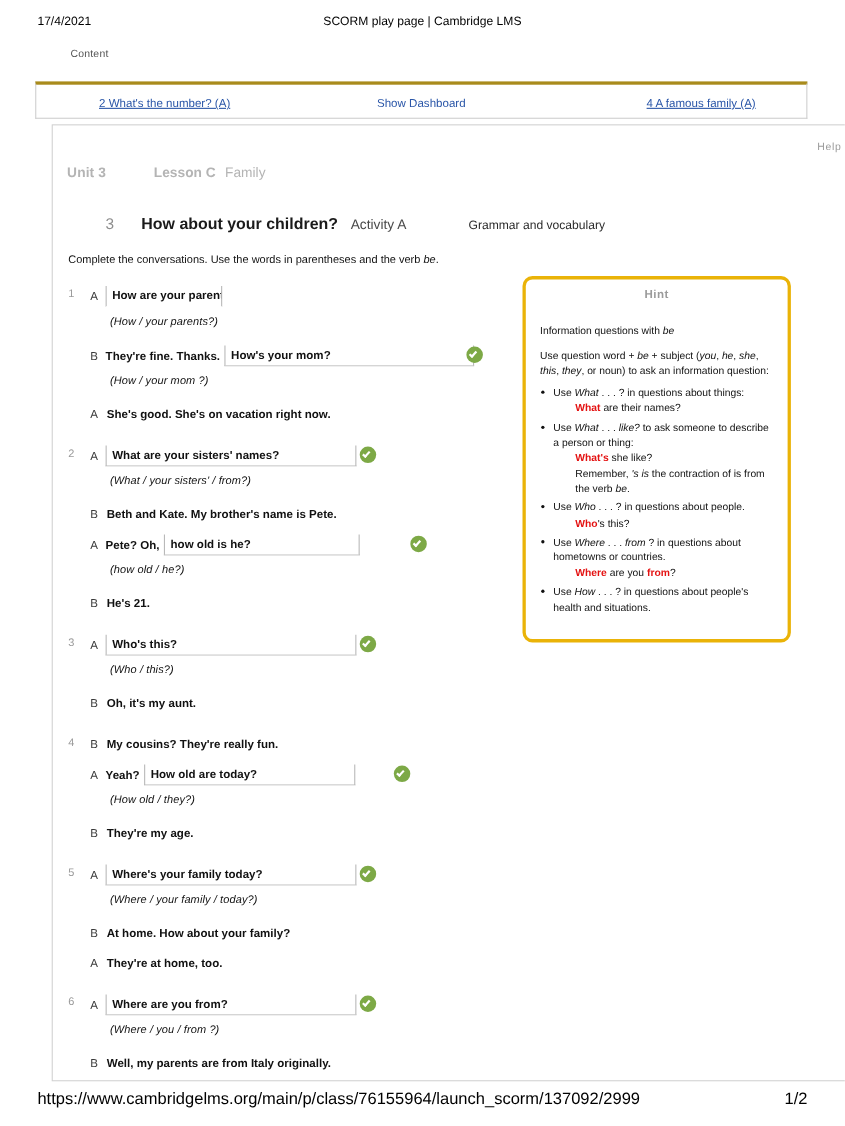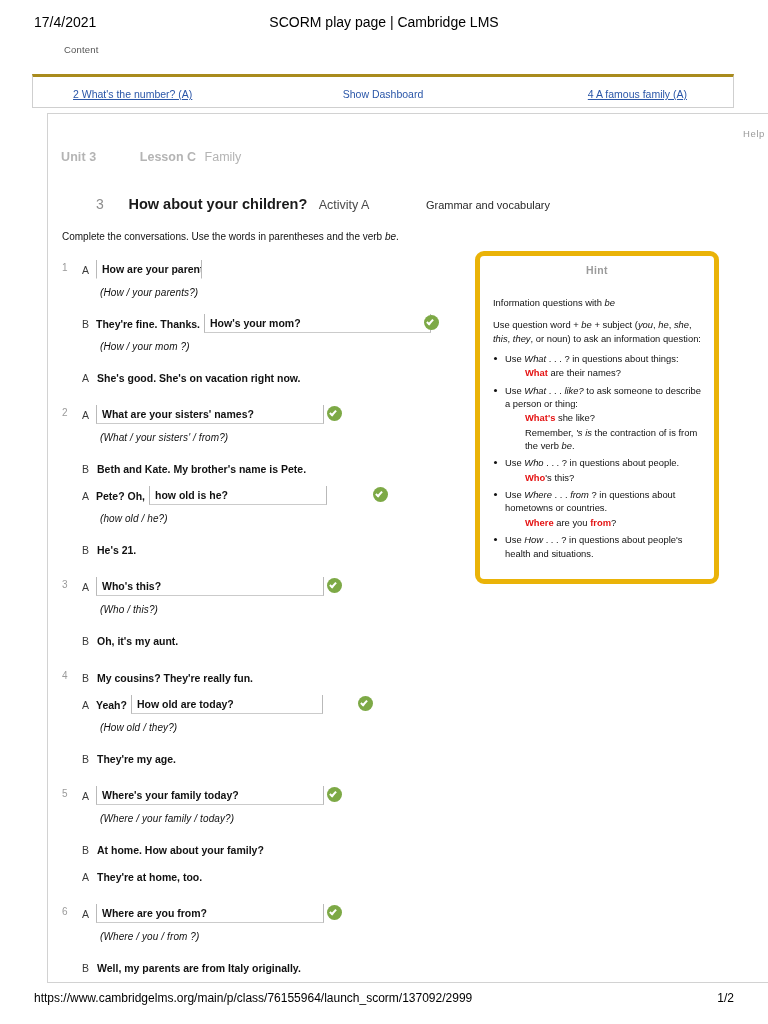--- a/index.html
+++ b/index.html
@@ -14,21 +14,21 @@
     color: #1a1a1a;
     overflow: hidden;
     -webkit-font-smoothing: antialiased;
   }
 
   
   .print-head {
     position: absolute;
     top: 14px; left: 0; right: 0;
     height: 14px;
-    font-size: 14px;
+    font-size: 11px;
     color: #000;
   }
   .print-head .ph-date { position: absolute; left: 34px; top: 0; }
   .print-head .ph-title { position: absolute; left: 0; right: 0; text-align: center; top: 0; }
 
   
   .content-label {
     position: absolute;
     left: 64px; top: 44px;
     font-size: 9.5px;
@@ -49,21 +49,21 @@
     background: #fff;
   }
   .nav-strip a, .nav-strip span.navmid {
     position: absolute;
     top: 11px;
     font-size: 10.5px;
     color: #2a56a8;
     text-decoration: underline;
     white-space: nowrap;
   }
-  .nav-prev { left: 40px; }
+  .nav-prev { left: 57px; }
   .nav-mid  { left: 50%; transform: translateX(-50%); text-decoration: none !important; color: #2a56a8; }
   .nav-next { right: 46px; }
 
   
   .frame {
     position: absolute;
     left: 47px; top: 113px;
     width: 736px; height: 870px;
     border: 1px solid #d2d2d2;
     border-top: 1px solid #d2d2d2;
@@ -204,21 +204,21 @@
     transform: rotate(42deg);
     box-sizing: border-box;
   }
 
   
   .hint {
     position: absolute;
     left: 427px; top: 137px;
     width: 244px;
     height: 333px;
-    border: 5px solid #eab308;
+    border: 3px solid #eab308;
     border-radius: 9px;
     background: #fff;
     box-sizing: border-box;
     overflow: hidden;
   }
   .hint-title {
     text-align: center;
     font-size: 10.5px;
     font-weight: bold;
     color: #9b9b9b;
@@ -255,21 +255,21 @@
     margin-top: 1px;
   }
   .hint-body .rd { color: #e41212; font-weight: bold; }
   .hint-body .note { padding-left: 20px; margin-top: 1px; }
 
   
   .print-foot {
     position: absolute;
     left: 0; right: 0; bottom: 19px;
     height: 14px;
-    font-size: 12px;
+    font-size: 15px;
     color: #000;
   }
   .print-foot .pf-url { position: absolute; left: 34px; top: 0; }
   .print-foot .pf-page { position: absolute; right: 34px; top: 0; }
 </style>
 </head>
 <body>
 
 <div class="print-head">
   <span class="ph-date">17/4/2021</span>

